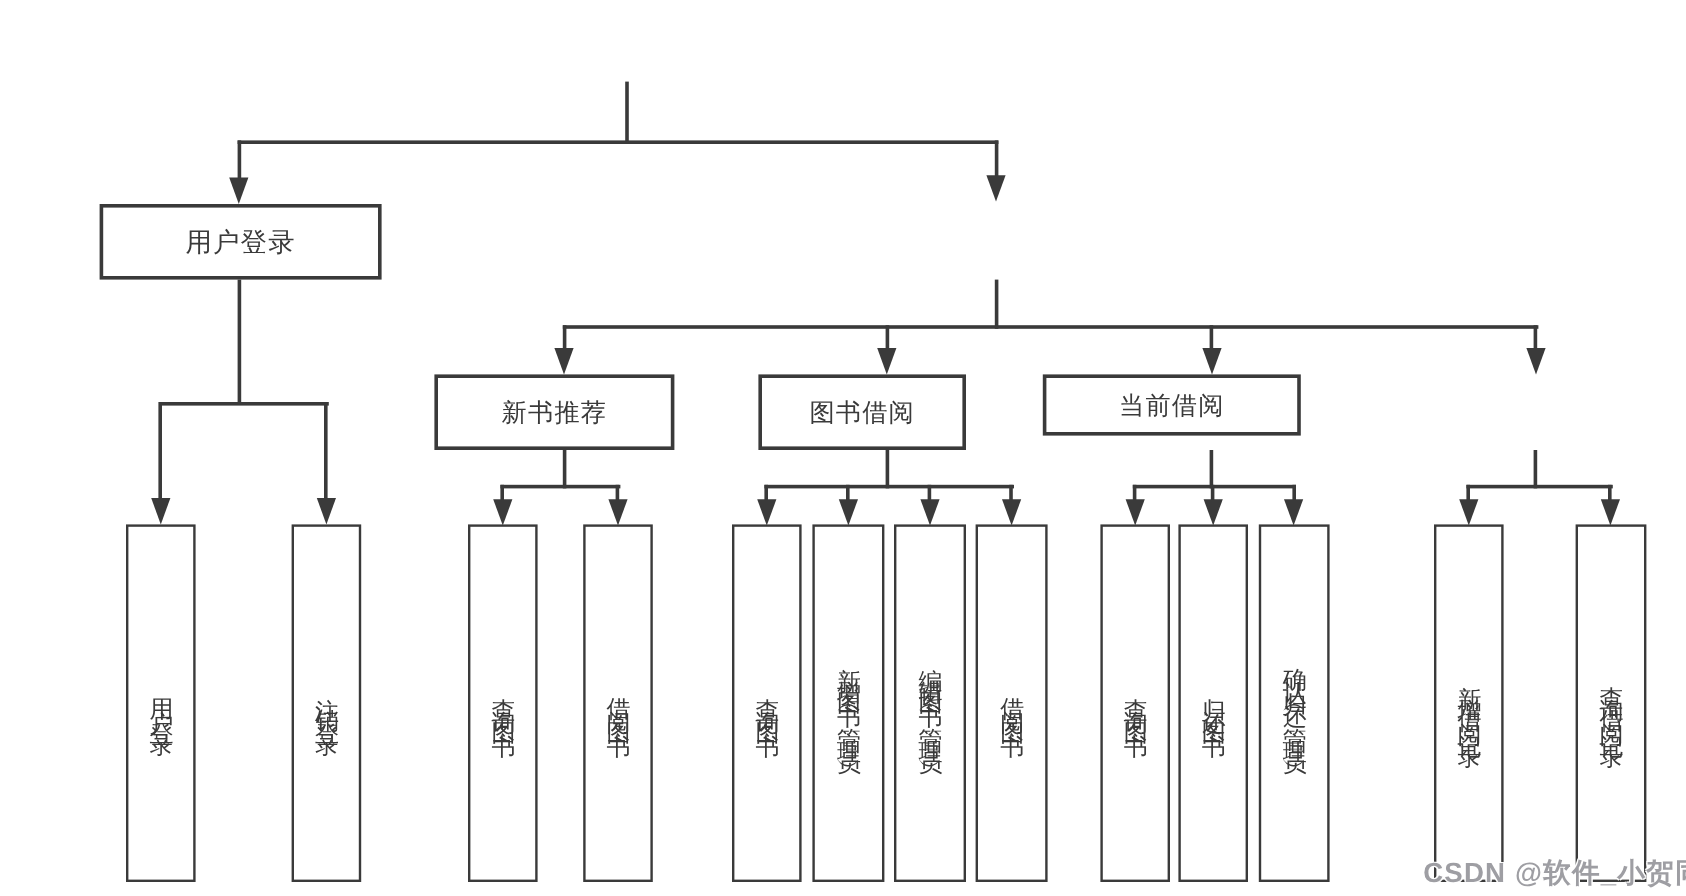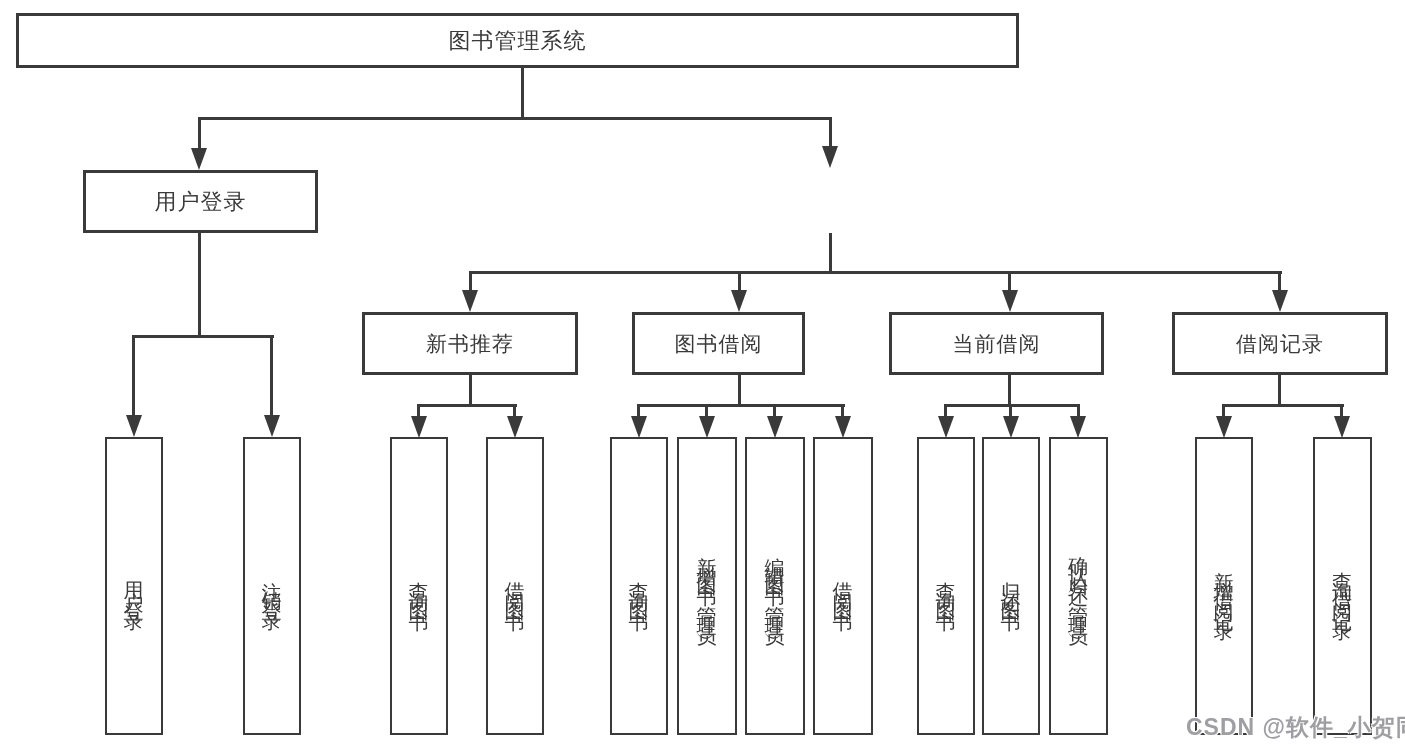--- a/index.html
+++ b/index.html
@@ -43,40 +43,34 @@
     text-shadow:-1px -1px 0 rgba(255,255,255,.95),1px 1px 0 rgba(255,255,255,.95),
                  1px -1px 0 rgba(255,255,255,.95),-1px 1px 0 rgba(255,255,255,.95);
     white-space:nowrap;
   }
 </style>
 </head>
 <body>
 
 <div class="stage">
 
-  <div class="box root-box" style="left:16px;top:13px;width:1003px;height:55px">
-    <span>图书管理系统</span>
-  </div>
 
   <div class="box branch" style="left:83px;top:170px;width:235px;height:63px">
     <span>用户登录</span>
   </div>
 
 
-  <div class="box mid" style="left:362px;top:312px;width:216px;height:63px">
+  <div class="box mid" style="left:362px;top:312px;width:200px;height:63px">
     <span>新书推荐</span>
   </div>
   <div class="box mid" style="left:632px;top:312px;width:173px;height:63px">
     <span>图书借阅</span>
   </div>
-  <div class="box mid" style="left:889px;top:312px;width:215px;height:63px">
+  <div class="box mid" style="left:869px;top:312px;width:215px;height:51px">
     <span>当前借阅</span>
-  </div>
-  <div class="box mid" style="left:1172px;top:312px;width:216px;height:63px">
-    <span>借阅记录</span>
   </div>
 
   <div class="box leaf" style="left:105px;width:58px">
     <span class="vlabel">用户登录</span>
   </div>
   <div class="box leaf" style="left:243px;width:58px">
     <span class="vlabel">注销登录</span>
   </div>
 
   <div class="box leaf" style="left:390px;width:58px">

